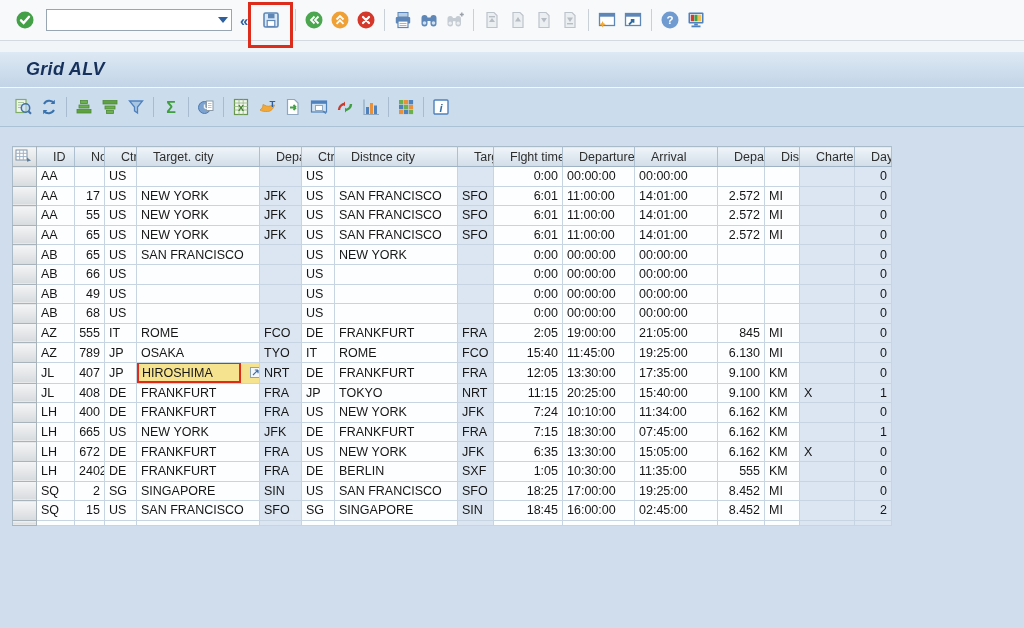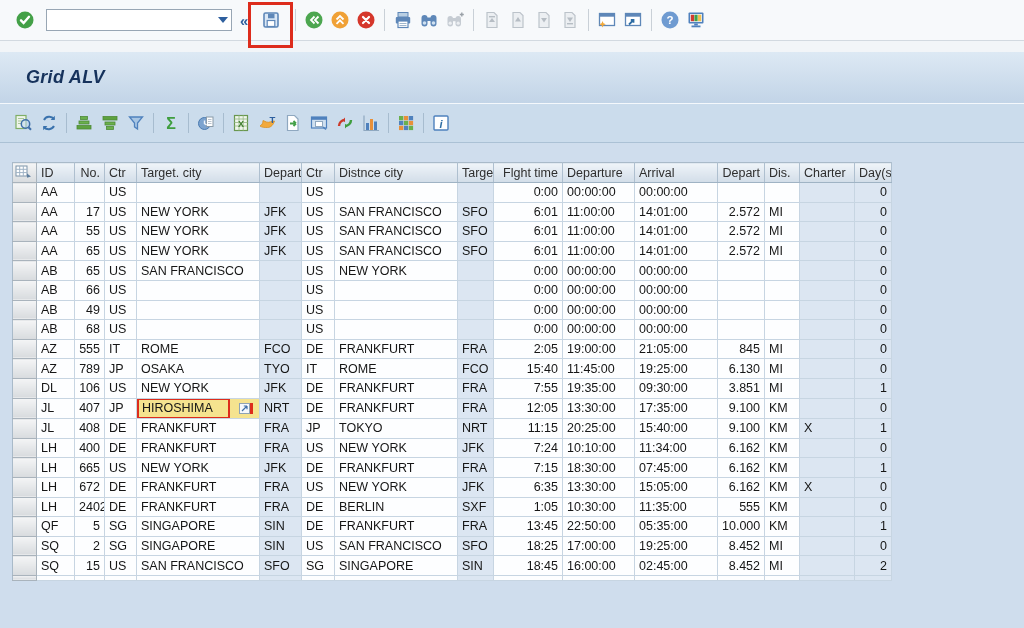--- a/index.html
+++ b/index.html
@@ -18,50 +18,50 @@
              border-left:5px solid transparent; border-right:5px solid transparent;
              border-top:6px solid #2e5f9e; }
   .chev { color:#2e5f9e; font-weight:bold; font-size:15px; margin:0 4px 0 8px; }
   .sep { width:1px; height:22px; background:#c9d0d7; margin:0 5px; }
   .savewrap { position:relative; margin:0 6px; }
   .annot-save { position:absolute; left:-10px; top:-5px; width:45px; height:46px;
                 border:3px solid var(--annot,#dd2c1c); z-index:20; pointer-events:none; }
 
   
   .gapstrip { height:11px; background:#f2f5f8; }
-  .titlebar { height:52px; background:linear-gradient(#dde9f4,#c2d4e7); border-bottom:1px solid #f4f8fc;
+  .titlebar { height:36px; background:linear-gradient(#dde9f4,#c2d4e7); border-bottom:1px solid #f4f8fc;
               display:flex; align-items:center; padding-left:26px; }
   .titletext { font-size:18px; font-weight:bold; font-style:italic; color:#16325c; letter-spacing:.3px; }
 
   
   .alvbar { height:39px; background:#cbdcec; border-bottom:1px solid #abc1d5;
             display:flex; align-items:center; padding-left:10px; }
   .alvbtn { width:26px; height:26px; border:none; background:transparent; display:inline-flex;
             align-items:center; justify-content:center; cursor:pointer; }
   .alvsep { width:1px; height:20px; background:#a7bccf; margin:0 4px; }
 
   
   .content { position:relative; height:511px; background:#cfdded; }
   #gridhost { position:absolute; left:12px; top:19px; }
   table.alv { border-collapse:collapse; table-layout:fixed; width:879px; background:#fdfeff;
               border:1px solid #a9bac9; }
   table.alv th { background:linear-gradient(#eff4f9,#d2dde8); border-right:1px solid #aebfcf;
                  border-bottom:1px solid #9fb3c4; font-weight:normal; font-size:12.5px; color:#2e2e2e;
-                 text-align:left; padding:0 4px; white-space:nowrap; overflow:hidden; height:20px; }
+                 text-align:left; padding:0 16px; white-space:nowrap; overflow:hidden; height:20px; }
   table.alv td { border-right:1px solid #c7d5e2; border-bottom:1px solid #c7d5e2; font-size:12.5px;
                  color:#161616; padding:0 4px; white-space:nowrap; overflow:hidden; height:19.6px;
                  background:#fdfeff; }
   table.alv td.tint { background:#dce6f2; }
   table.alv .ra { text-align:right; }
   table.alv td.sel, table.alv th.sel { background:linear-gradient(#f4f5f6,#d8dbde);
                  border-right:1px solid #a9b3bc; border-bottom:1px solid #a9b3bc; padding:0 2px; }
   table.alv tr.partial td { height:5px; padding:0; }
   td.hl { padding:0 !important; background:var(--hly,#f5e38f) !important; }
   .hlwrap { display:flex; align-items:center; height:19.6px; }
-  .redframe { width:93px; height:21px; border:2.4px solid var(--annot,#dd2c1c); display:flex;
+  .redframe { width:104px; height:21px; border:2.4px solid var(--annot,#dd2c1c); display:flex;
               align-items:center; padding-left:3px; flex:0 0 auto; }
   .hltext { font-size:12.5px; color:#161616; }
   .mc { display:inline-flex; margin-left:9px; cursor:pointer; box-shadow:3px 0 0 0 var(--annot,#dd2c1c); }
 </style>
 </head>
 <body>
 
 <div class="topbar">
   <button class="tbtn">
     <svg width="20" height="20" viewBox="0 0 20 20">
@@ -535,38 +535,20 @@
             <td class="">IT</td>
             <td class="">ROME</td>
             <td class="tint ">FCO</td>
             <td class="ra">15:40</td>
             <td class="">11:45:00</td>
             <td class="">19:25:00</td>
             <td class="ra">6.130</td>
             <td class="">MI</td>
             <td class="tint "></td>
             <td class="tint ra">0</td>
-          </tr>
-          <tr>
-            <td class="sel"></td>
-            <td class="">DL</td>
-            <td class="ra">106</td>
-            <td class="">US</td>
-            <td class="">NEW YORK</td>
-            <td class="tint ">JFK</td>
-            <td class="">DE</td>
-            <td class="">FRANKFURT</td>
-            <td class="tint ">FRA</td>
-            <td class="ra">7:55</td>
-            <td class="">19:35:00</td>
-            <td class="">09:30:00</td>
-            <td class="ra">3.851</td>
-            <td class="">MI</td>
-            <td class="tint "></td>
-            <td class="tint ra">1</td>
           </tr>
           <tr>
             <td class="sel"></td>
             <td class="">JL</td>
             <td class="ra">407</td>
             <td class="">JP</td>
             <td class="hl">
               <div class="hlwrap">
                 <span class="redframe">
                   <span class="hltext">HIROSHIMA</span>
@@ -676,38 +658,20 @@
             <td class="ra">1:05</td>
             <td class="">10:30:00</td>
             <td class="">11:35:00</td>
             <td class="ra">555</td>
             <td class="">KM</td>
             <td class="tint "></td>
             <td class="tint ra">0</td>
           </tr>
           <tr>
             <td class="sel"></td>
-            <td class="">QF</td>
-            <td class="ra">5</td>
-            <td class="">SG</td>
-            <td class="">SINGAPORE</td>
-            <td class="tint ">SIN</td>
-            <td class="">DE</td>
-            <td class="">FRANKFURT</td>
-            <td class="tint ">FRA</td>
-            <td class="ra">13:45</td>
-            <td class="">22:50:00</td>
-            <td class="">05:35:00</td>
-            <td class="ra">10.000</td>
-            <td class="">KM</td>
-            <td class="tint "></td>
-            <td class="tint ra">1</td>
-          </tr>
-          <tr>
-            <td class="sel"></td>
             <td class="">SQ</td>
             <td class="ra">2</td>
             <td class="">SG</td>
             <td class="">SINGAPORE</td>
             <td class="tint ">SIN</td>
             <td class="">US</td>
             <td class="">SAN FRANCISCO</td>
             <td class="tint ">SFO</td>
             <td class="ra">18:25</td>
             <td class="">17:00:00</td>

